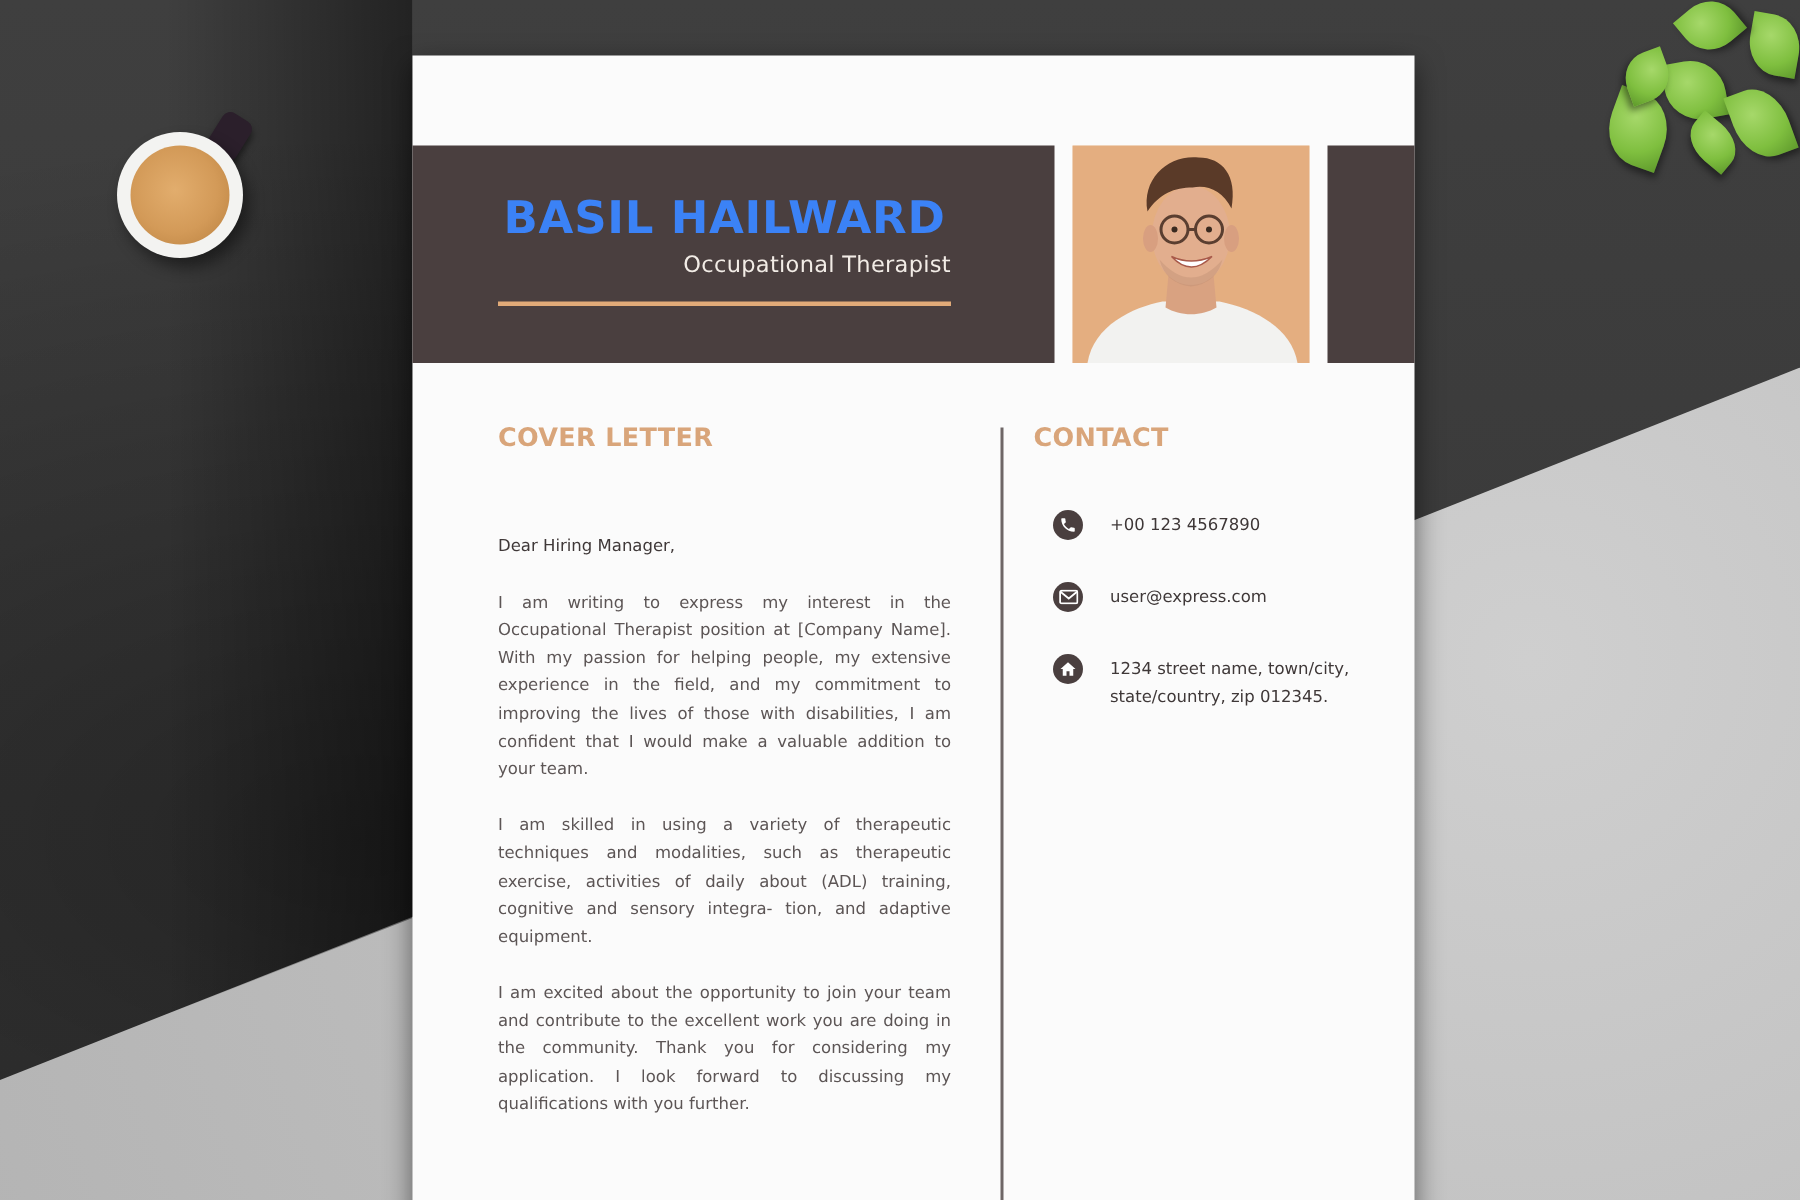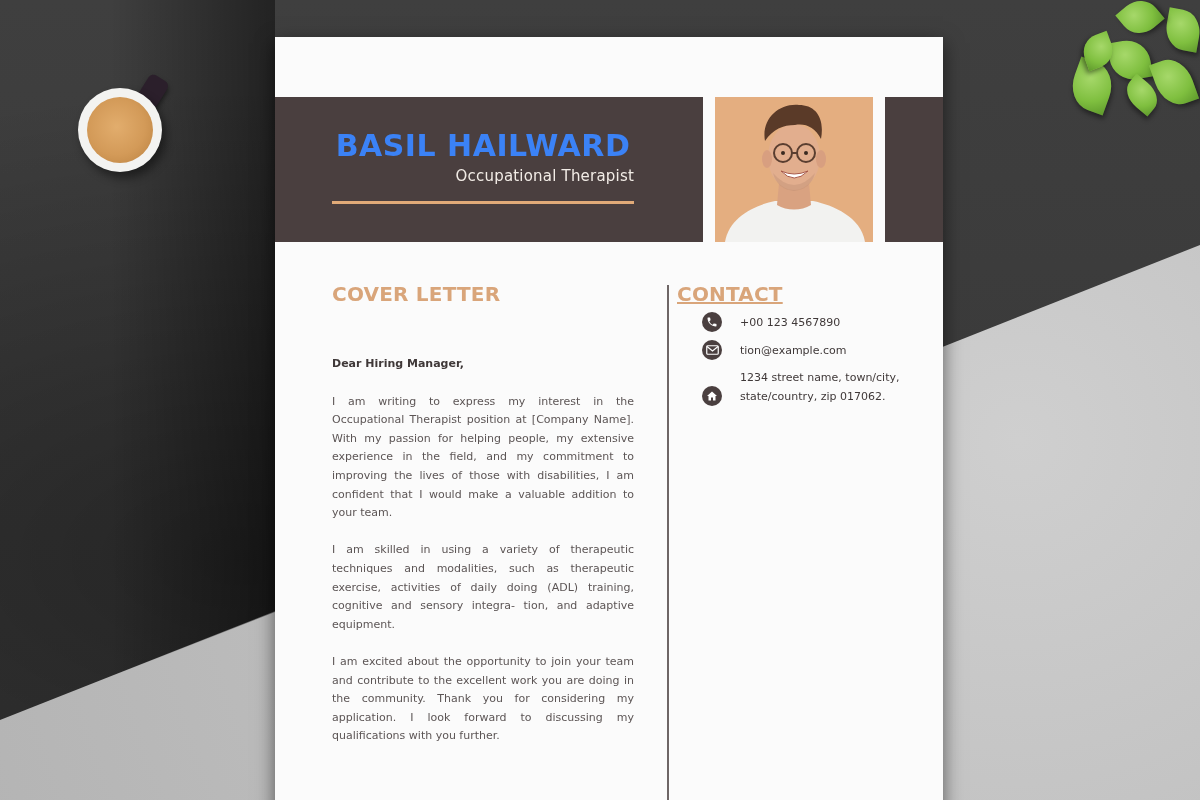--- a/index.html
+++ b/index.html
@@ -83,38 +83,38 @@
       position: absolute; left: 57px; top: 130px; width: 302px;
       text-align: right;
       font-size: 15px; color: #f2ece6; letter-spacing: 0.2px;
     }
     .title-rule {
       position: absolute; left: 57px; top: 164px; width: 302px; height: 3px;
       background: #e1aa78;
     }
 
     .section-heading {
-      position: absolute; font-weight: bold; font-size: 20px; color: #d9a57a;
+      position: absolute; font-weight: bold; font-size: 17px; color: #d9a57a;
       letter-spacing: 0.2px;
     }
     .divider {
       position: absolute; left: 392px; top: 248px; width: 2px; height: 540px;
       background: #6e6666;
     }
 
     .letter {
       position: absolute; left: 57px; top: 318px; width: 302px;
       font-size: 11px; line-height: 18.6px; color: #5c5555;
       text-align: justify;
     }
-    .letter .greeting { font-weight: bold; color: #3f3838; margin-bottom: 19px; }
+    .letter .greeting { font-weight: normal; color: #3f3838; margin-bottom: 19px; }
     .letter p { margin-bottom: 18.6px; margin-top: 15px; }
 
     .contact-list { position: absolute; left: 427px; top: 275px; width: 230px; }
-    .contact-item { display: flex; align-items: flex-end; margin-bottom: 8px; }
+    .contact-item { display: flex; align-items: flex-start; margin-bottom: 8px; margin-top: 28px; }
     .contact-icon {
       width: 20px; height: 20px; border-radius: 50%; background: #4a3f3f;
       display: flex; align-items: center; justify-content: center; flex: none;
       margin-right: 18px;
     }
     .contact-text { font-size: 11px; line-height: 18.5px; color: #3f3838; padding-top: 1px; }
   </style>
 </head>
 <body>
 
@@ -166,51 +166,51 @@
       <path d="M58 76 Q 79 100, 100 76 Q 96 92, 79 94 Q 62 92, 58 76 Z" fill="#b88a70" opacity="0.35"></path>
     </svg>
   </div>
   <div class="header-band-right"></div>
 
   <div class="name">BASIL HAILWARD</div>
   <div class="title">Occupational Therapist</div>
   <div class="title-rule"></div>
 
   <div class="section-heading" style="left:57px;top:245px;">COVER LETTER</div>
-  <div class="section-heading" style="left:402px;top:245px;text-decoration:underline;">CONTACT</div>
+  <div class="section-heading" style="left:414px;top:245px;">CONTACT</div>
 
   <div class="divider"></div>
 
   <div class="letter">
     <div class="greeting">Dear Hiring Manager,</div>
     <p>I am writing to express my interest in the Occupational Therapist position at [Company Name]. With my passion for helping people, my extensive experience in the field, and my commitment to improving the lives of those with disabilities, I am confident that I would make a valuable addition to your team.</p>
-    <p>I am skilled in using a variety of therapeutic techniques and modalities, such as therapeutic exercise, activities of daily doing (ADL) training, cognitive and sensory integra- tion, and adaptive equipment.</p>
+    <p>I am skilled in using a variety of therapeutic techniques and modalities, such as therapeutic exercise, activities of daily about (ADL) training, cognitive and sensory integra- tion, and adaptive equipment.</p>
     <p>I am excited about the opportunity to join your team and contribute to the excellent work you are doing in the community. Thank you for considering my application. I look forward to discussing my qualifications with you further.</p>
   </div>
 
   <div class="contact-list">
     <div class="contact-item">
       <span class="contact-icon">
         <svg width="12" height="12" viewBox="0 0 24 24">
             <path fill="#ffffff" d="M6.6 10.8c1.4 2.8 3.8 5.1 6.6 6.6l2.2-2.2c.3-.3.7-.4 1-.2 1.1.4 2.3.6 3.6.6.6 0 1 .4 1 1V20c0 .6-.4 1-1 1C10.6 21 3 13.4 3 4c0-.6.4-1 1-1h3.5c.6 0 1 .4 1 1 0 1.3.2 2.5.6 3.6.1.3 0 .7-.2 1l-2.3 2.2z"></path>
           </svg>
       </span>
       <span class="contact-text">+00 123 4567890</span>
     </div>
     <div class="contact-item">
       <span class="contact-icon">
         <svg width="13" height="10" viewBox="0 0 26 20">
             <rect x="1.5" y="1.5" width="23" height="17" rx="2" fill="none" stroke="#ffffff" stroke-width="2.4"></rect>
             <path d="M2 3 L13 12 L24 3" fill="none" stroke="#ffffff" stroke-width="2.4"></path>
           </svg>
       </span>
-      <span class="contact-text">tion@example.com</span>
+      <span class="contact-text">user@express.com</span>
     </div>
     <div class="contact-item">
       <span class="contact-icon">
         <svg width="12" height="12" viewBox="0 0 24 24">
             <path fill="#ffffff" d="M12 3 L2 12 h3 v9 h5 v-6 h4 v6 h5 v-9 h3 z"></path>
           </svg>
       </span>
-      <span class="contact-text">1234 street name, town/city, state/country, zip 017062.</span>
+      <span class="contact-text">1234 street name, town/city, state/country, zip 012345.</span>
     </div>
   </div>
 </div>
 
 </body></html>

